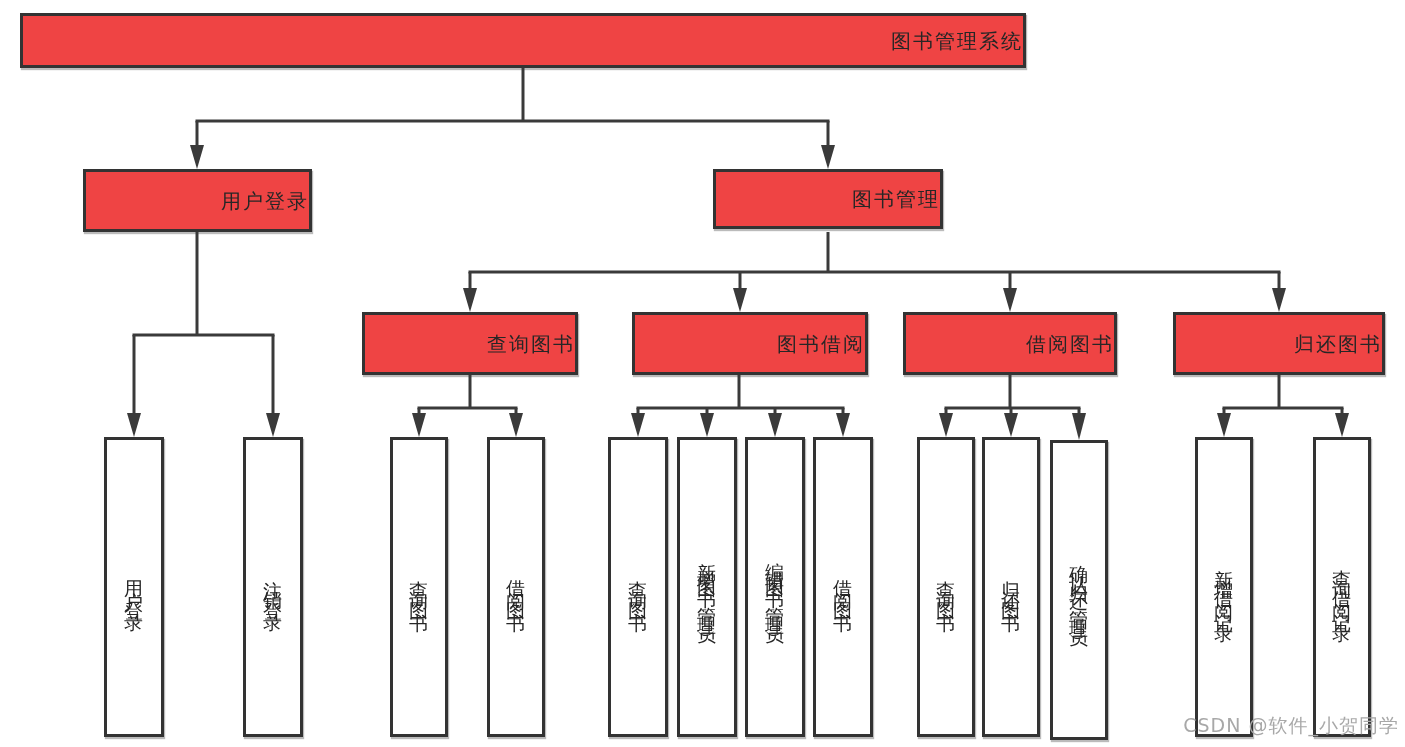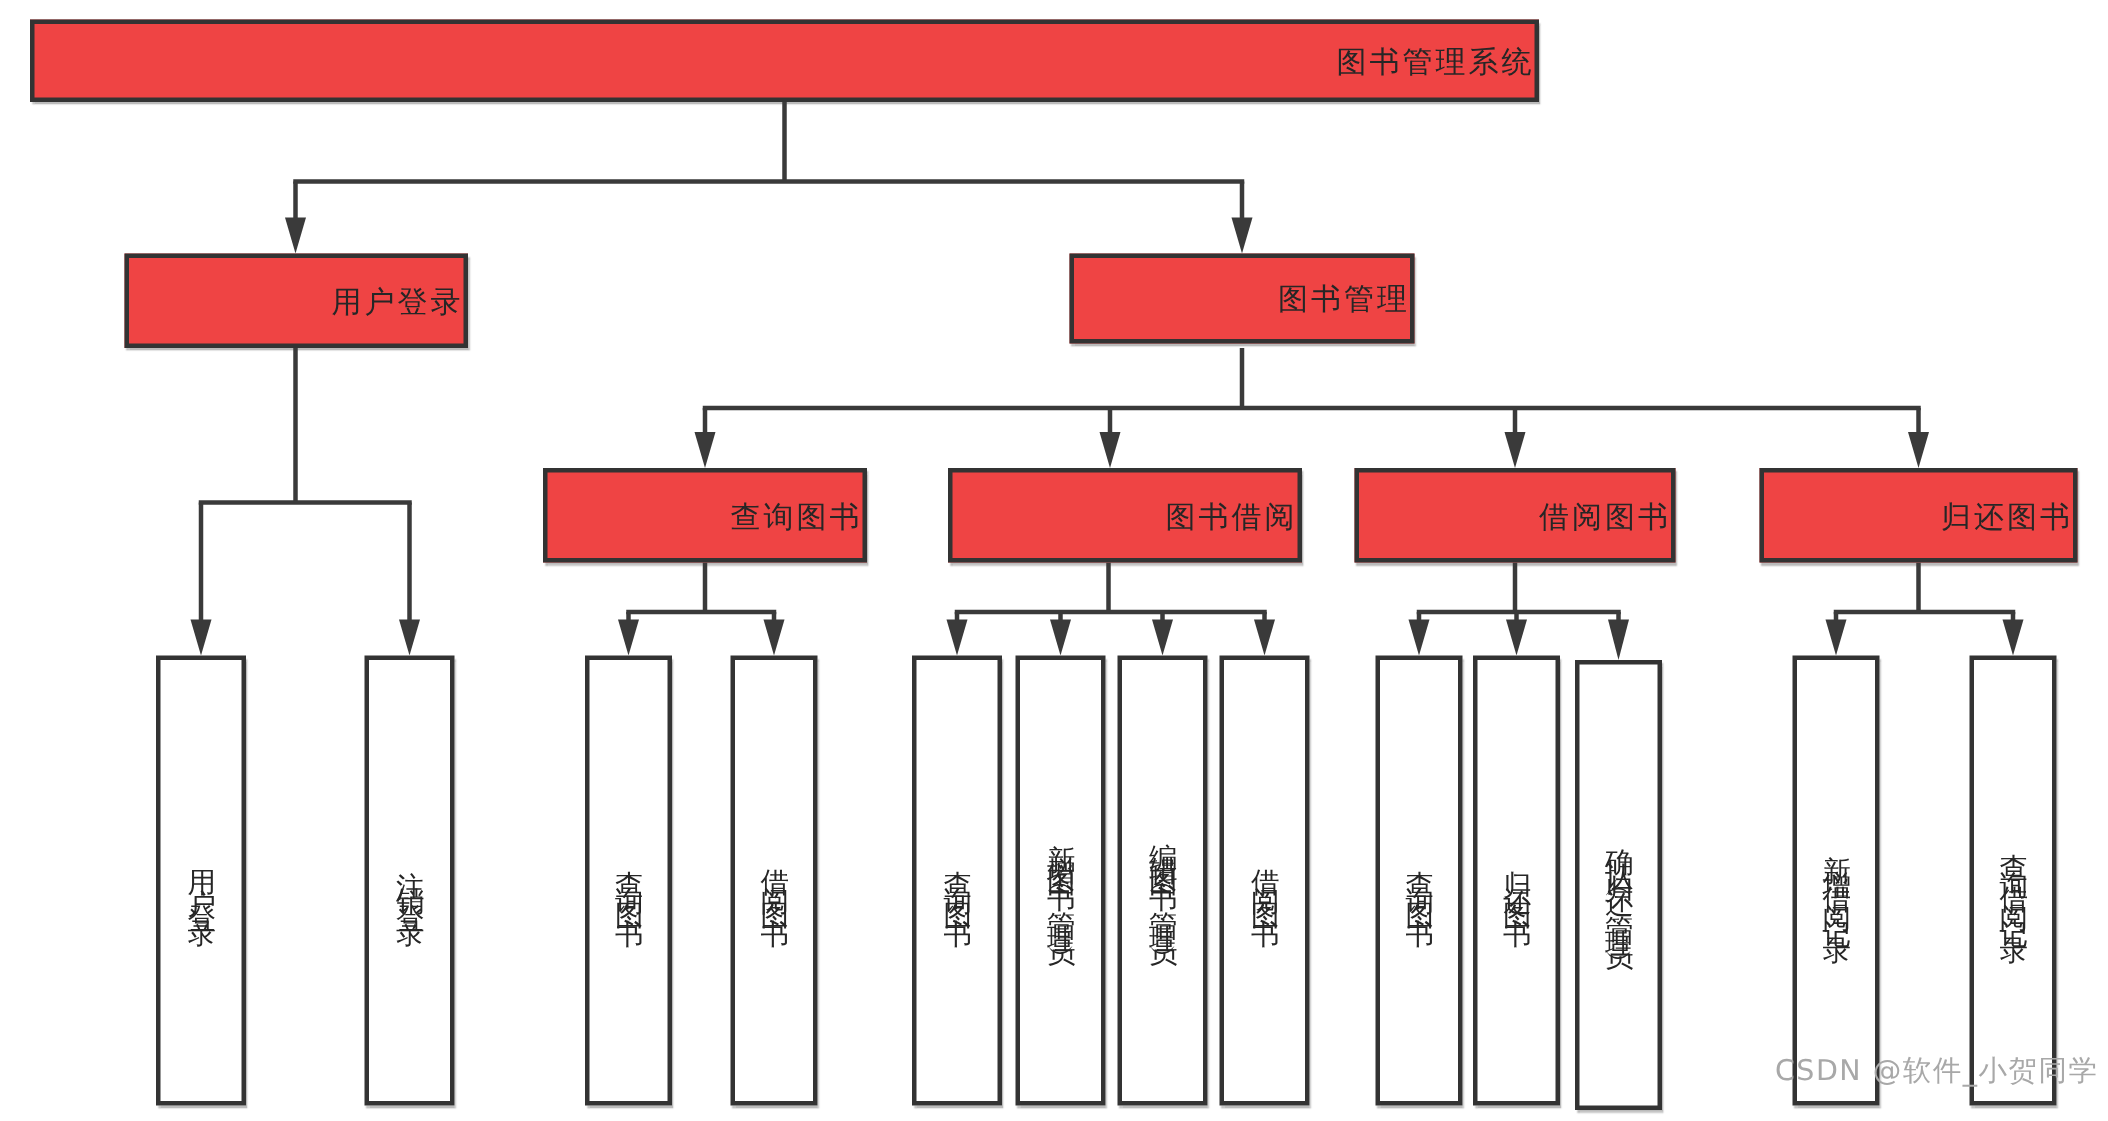--- a/index.html
+++ b/index.html
@@ -49,21 +49,21 @@
     color: #262626;
     font-size: 19px;
     line-height: 1;
     letter-spacing: 11px;
     white-space: nowrap;
   }
   .leaf .vtext.long { letter-spacing: 9px; }
   .watermark {
     position: absolute;
     right: 6px;
-    bottom: 20px;
+    bottom: 8px;
     color: #a8a8a8;
     font-size: 19px;
     letter-spacing: 1px;
     z-index: 5;
     white-space: nowrap;
   }
 </style>
 </head>
 <body>
 

